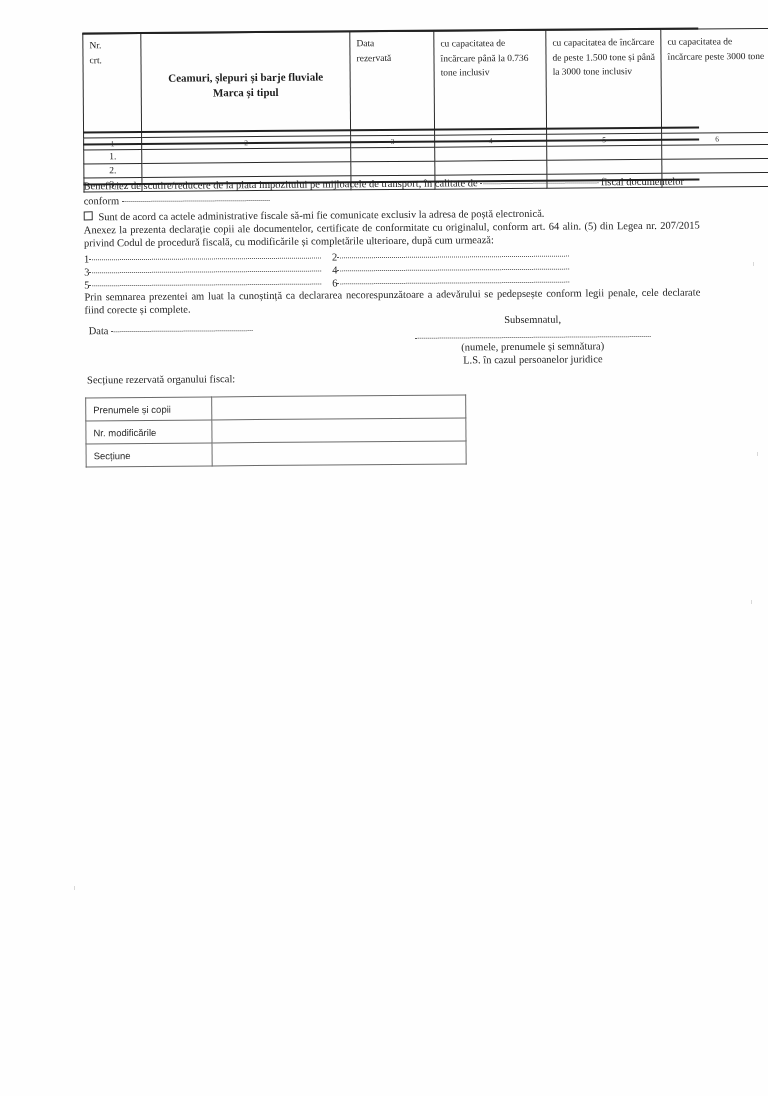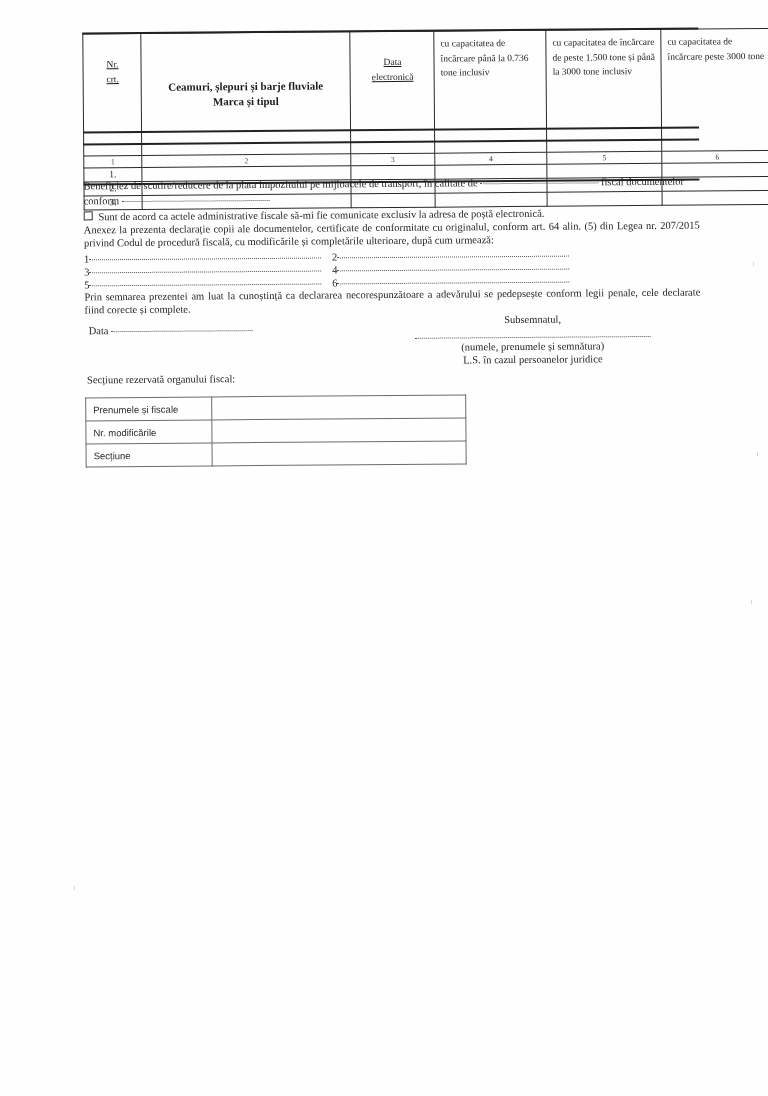--- a/index.html
+++ b/index.html
@@ -50,23 +50,21 @@
     vertical-align: top;
     font-weight: normal;
   }
   .vtable .hdr {
     height: 98px;
     font-size: 9.5px;
     line-height: 1.55;
     padding: 5px 5px 0 6px;
   }
   .vtable .hdr-center {
-    text-align: center;
-    padding-top: 23px;
-    text-decoration: underline;
+    padding-top: 4px;
   }
   .vtable .hdr-title {
     text-align: center;
     font-weight: bold;
     font-size: 11px;
     line-height: 1.35;
     vertical-align: middle;
     padding: 0 6px;
   }
   .vtable .numrow td {
@@ -194,21 +192,21 @@
       <td class="hdr hdr-center" style="width:46px">
         <span>Nr.</span><br>
         <span>crt.</span>
       </td>
       <td class="hdr hdr-title" style="width:196px">
         <div>Ceamuri, șlepuri și barje fluviale</div>
         <div>Marca și tipul</div>
       </td>
       <td class="hdr hdr-center" style="width:72px">
         <div>Data</div>
-        <div>electronică</div>
+        <div>rezervată</div>
       </td>
       <td class="hdr" style="width:100px">cu capacitatea de încărcare până la 0.736 tone inclusiv</td>
       <td class="hdr" style="width:103px">cu capacitatea de încărcare de peste 1.500 tone și până la 3000 tone inclusiv</td>
       <td class="hdr" style="width:99px">cu capacitatea de încărcare peste 3000 tone</td>
     </tr>
     <tr class="numrow">
       <td>1</td>
       <td>2</td>
       <td>3</td>
       <td>4</td>
@@ -298,21 +296,21 @@
     <div class="sigline" style="width:236px"></div>
     <div>(numele, prenumele și semnătura)</div>
     <div>L.S. în cazul persoanelor juridice</div>
   </div>
 
   <div class="sectlabel">Secțiune rezervată organului fiscal:</div>
 
   <table class="ftable">
     <tbody>
         <tr>
-      <td style="width:118px">Prenumele și fiscale</td>
+      <td style="width:118px">Prenumele și copii</td>
       <td></td>
     </tr>
     <tr>
       <td>Nr. modificările</td>
       <td></td>
     </tr>
     <tr>
       <td>Secțiune</td>
       <td></td>
     </tr>

